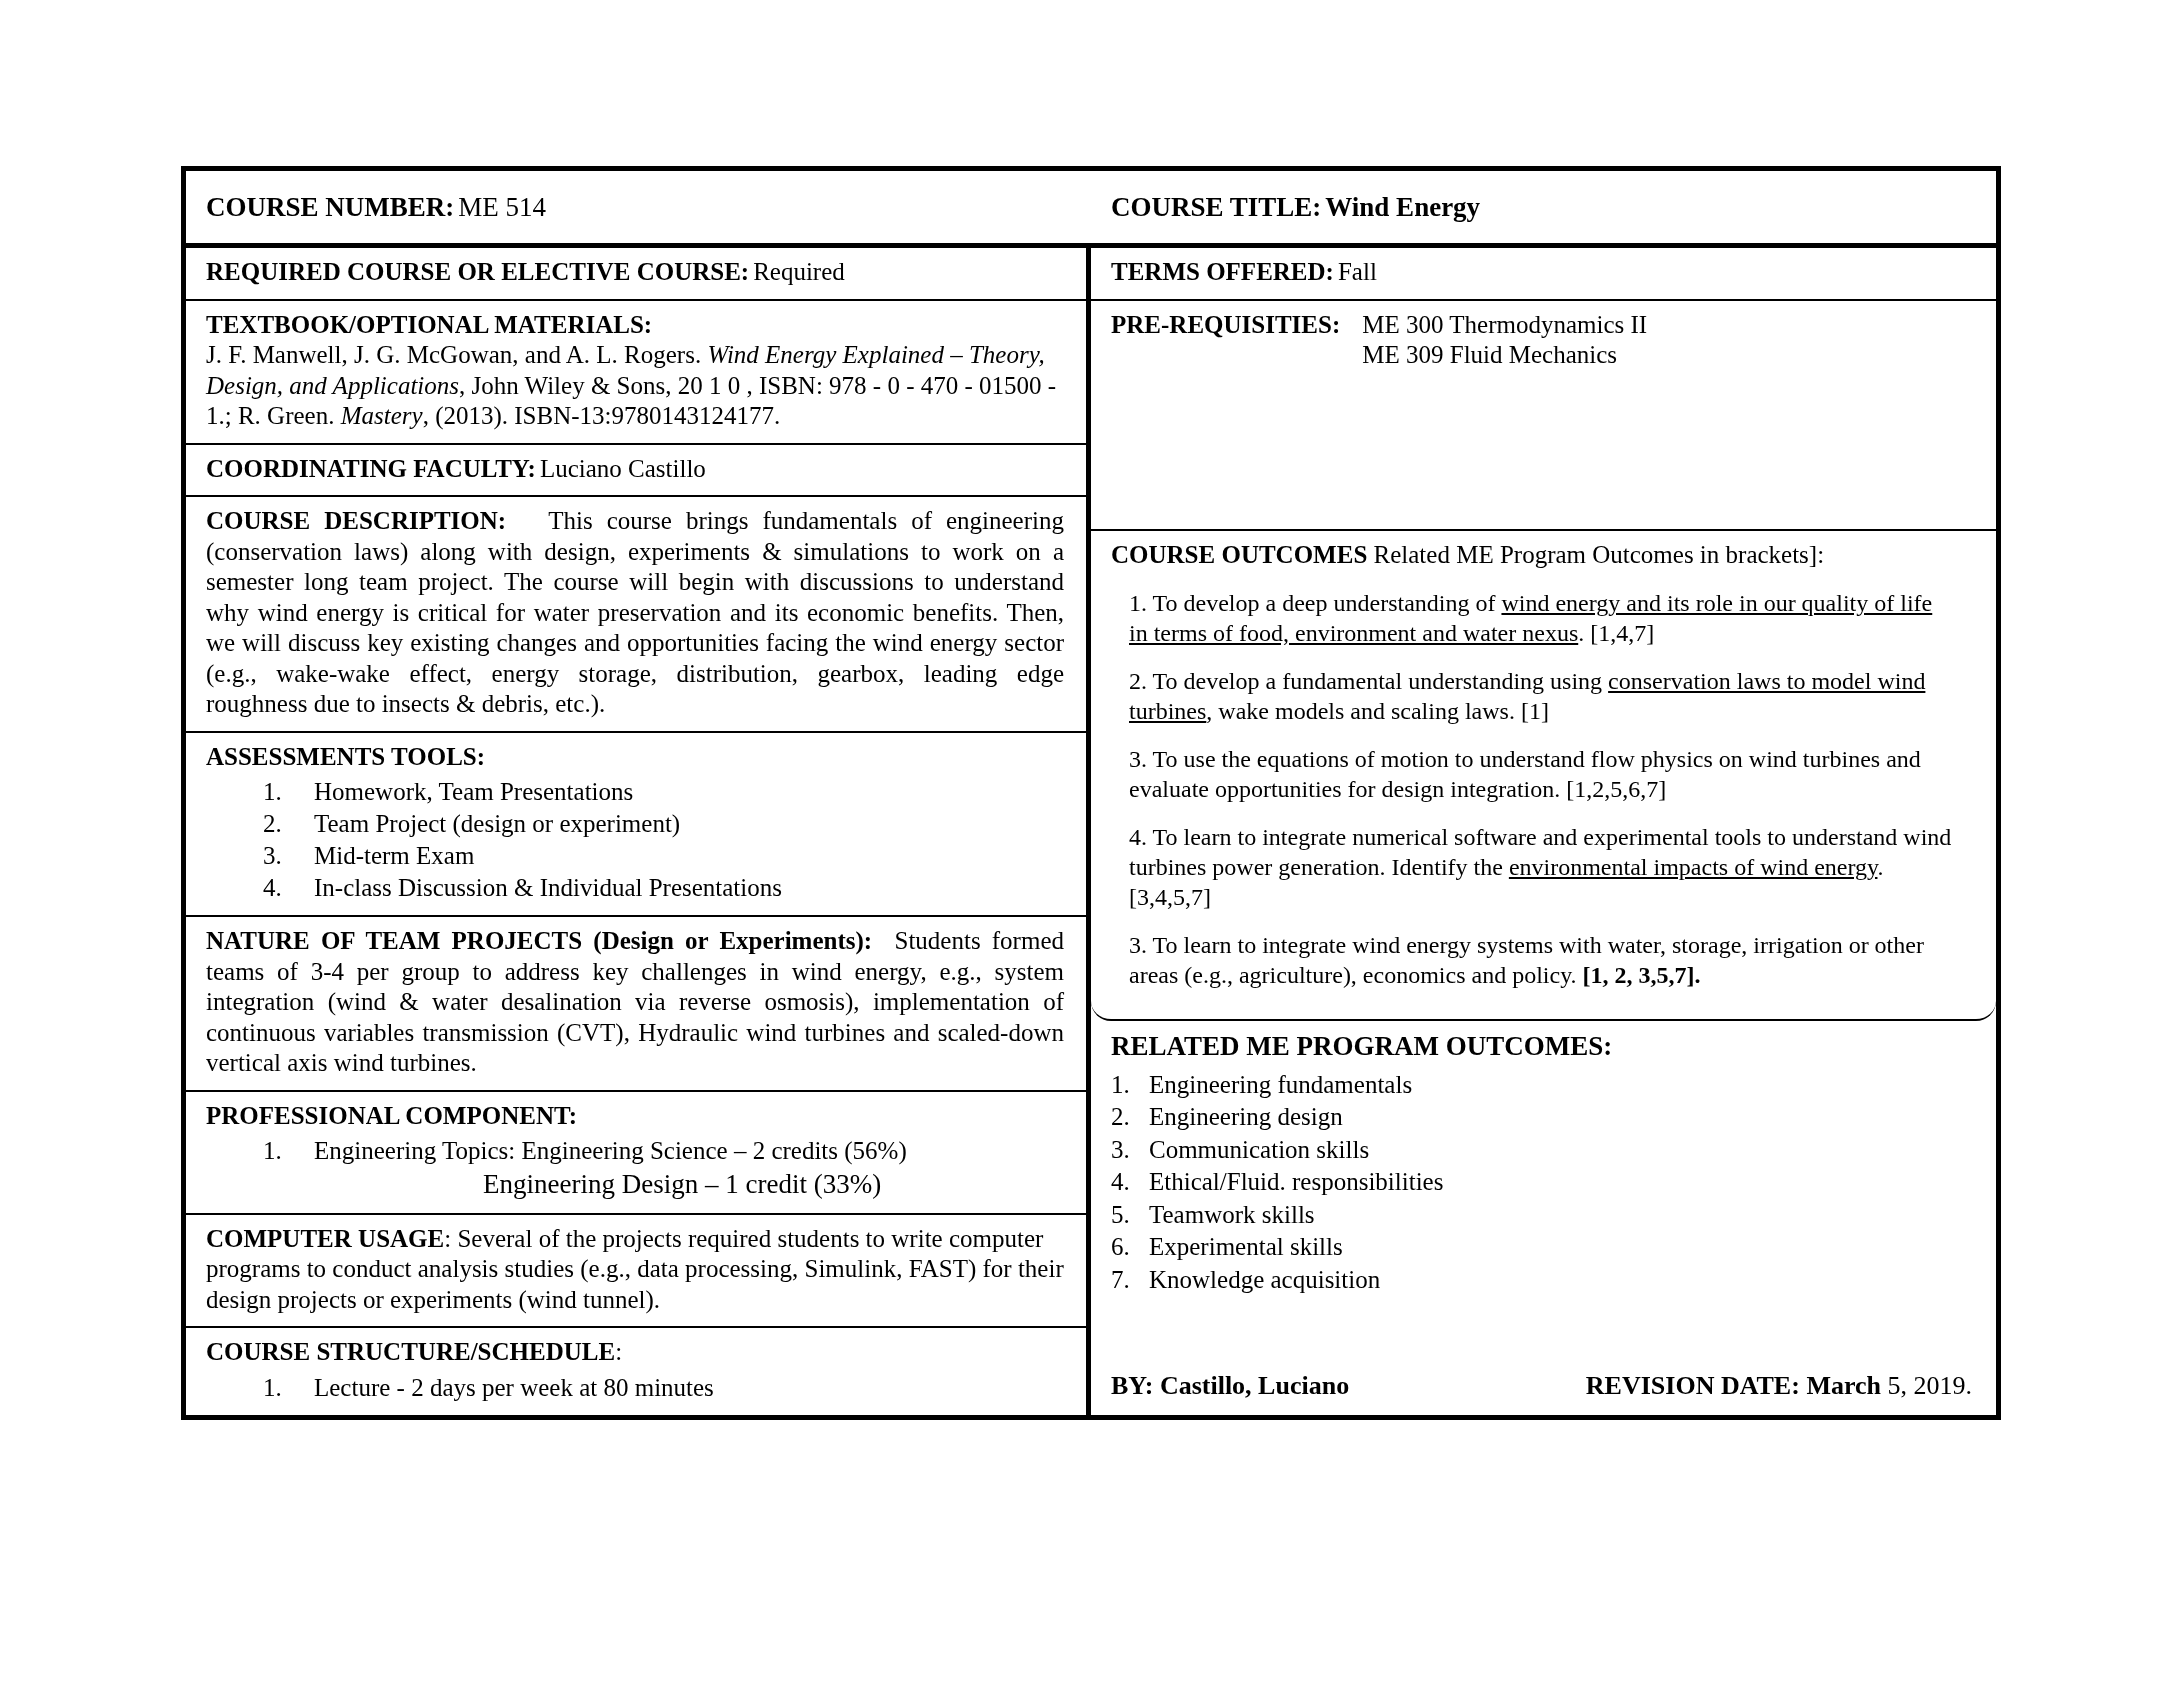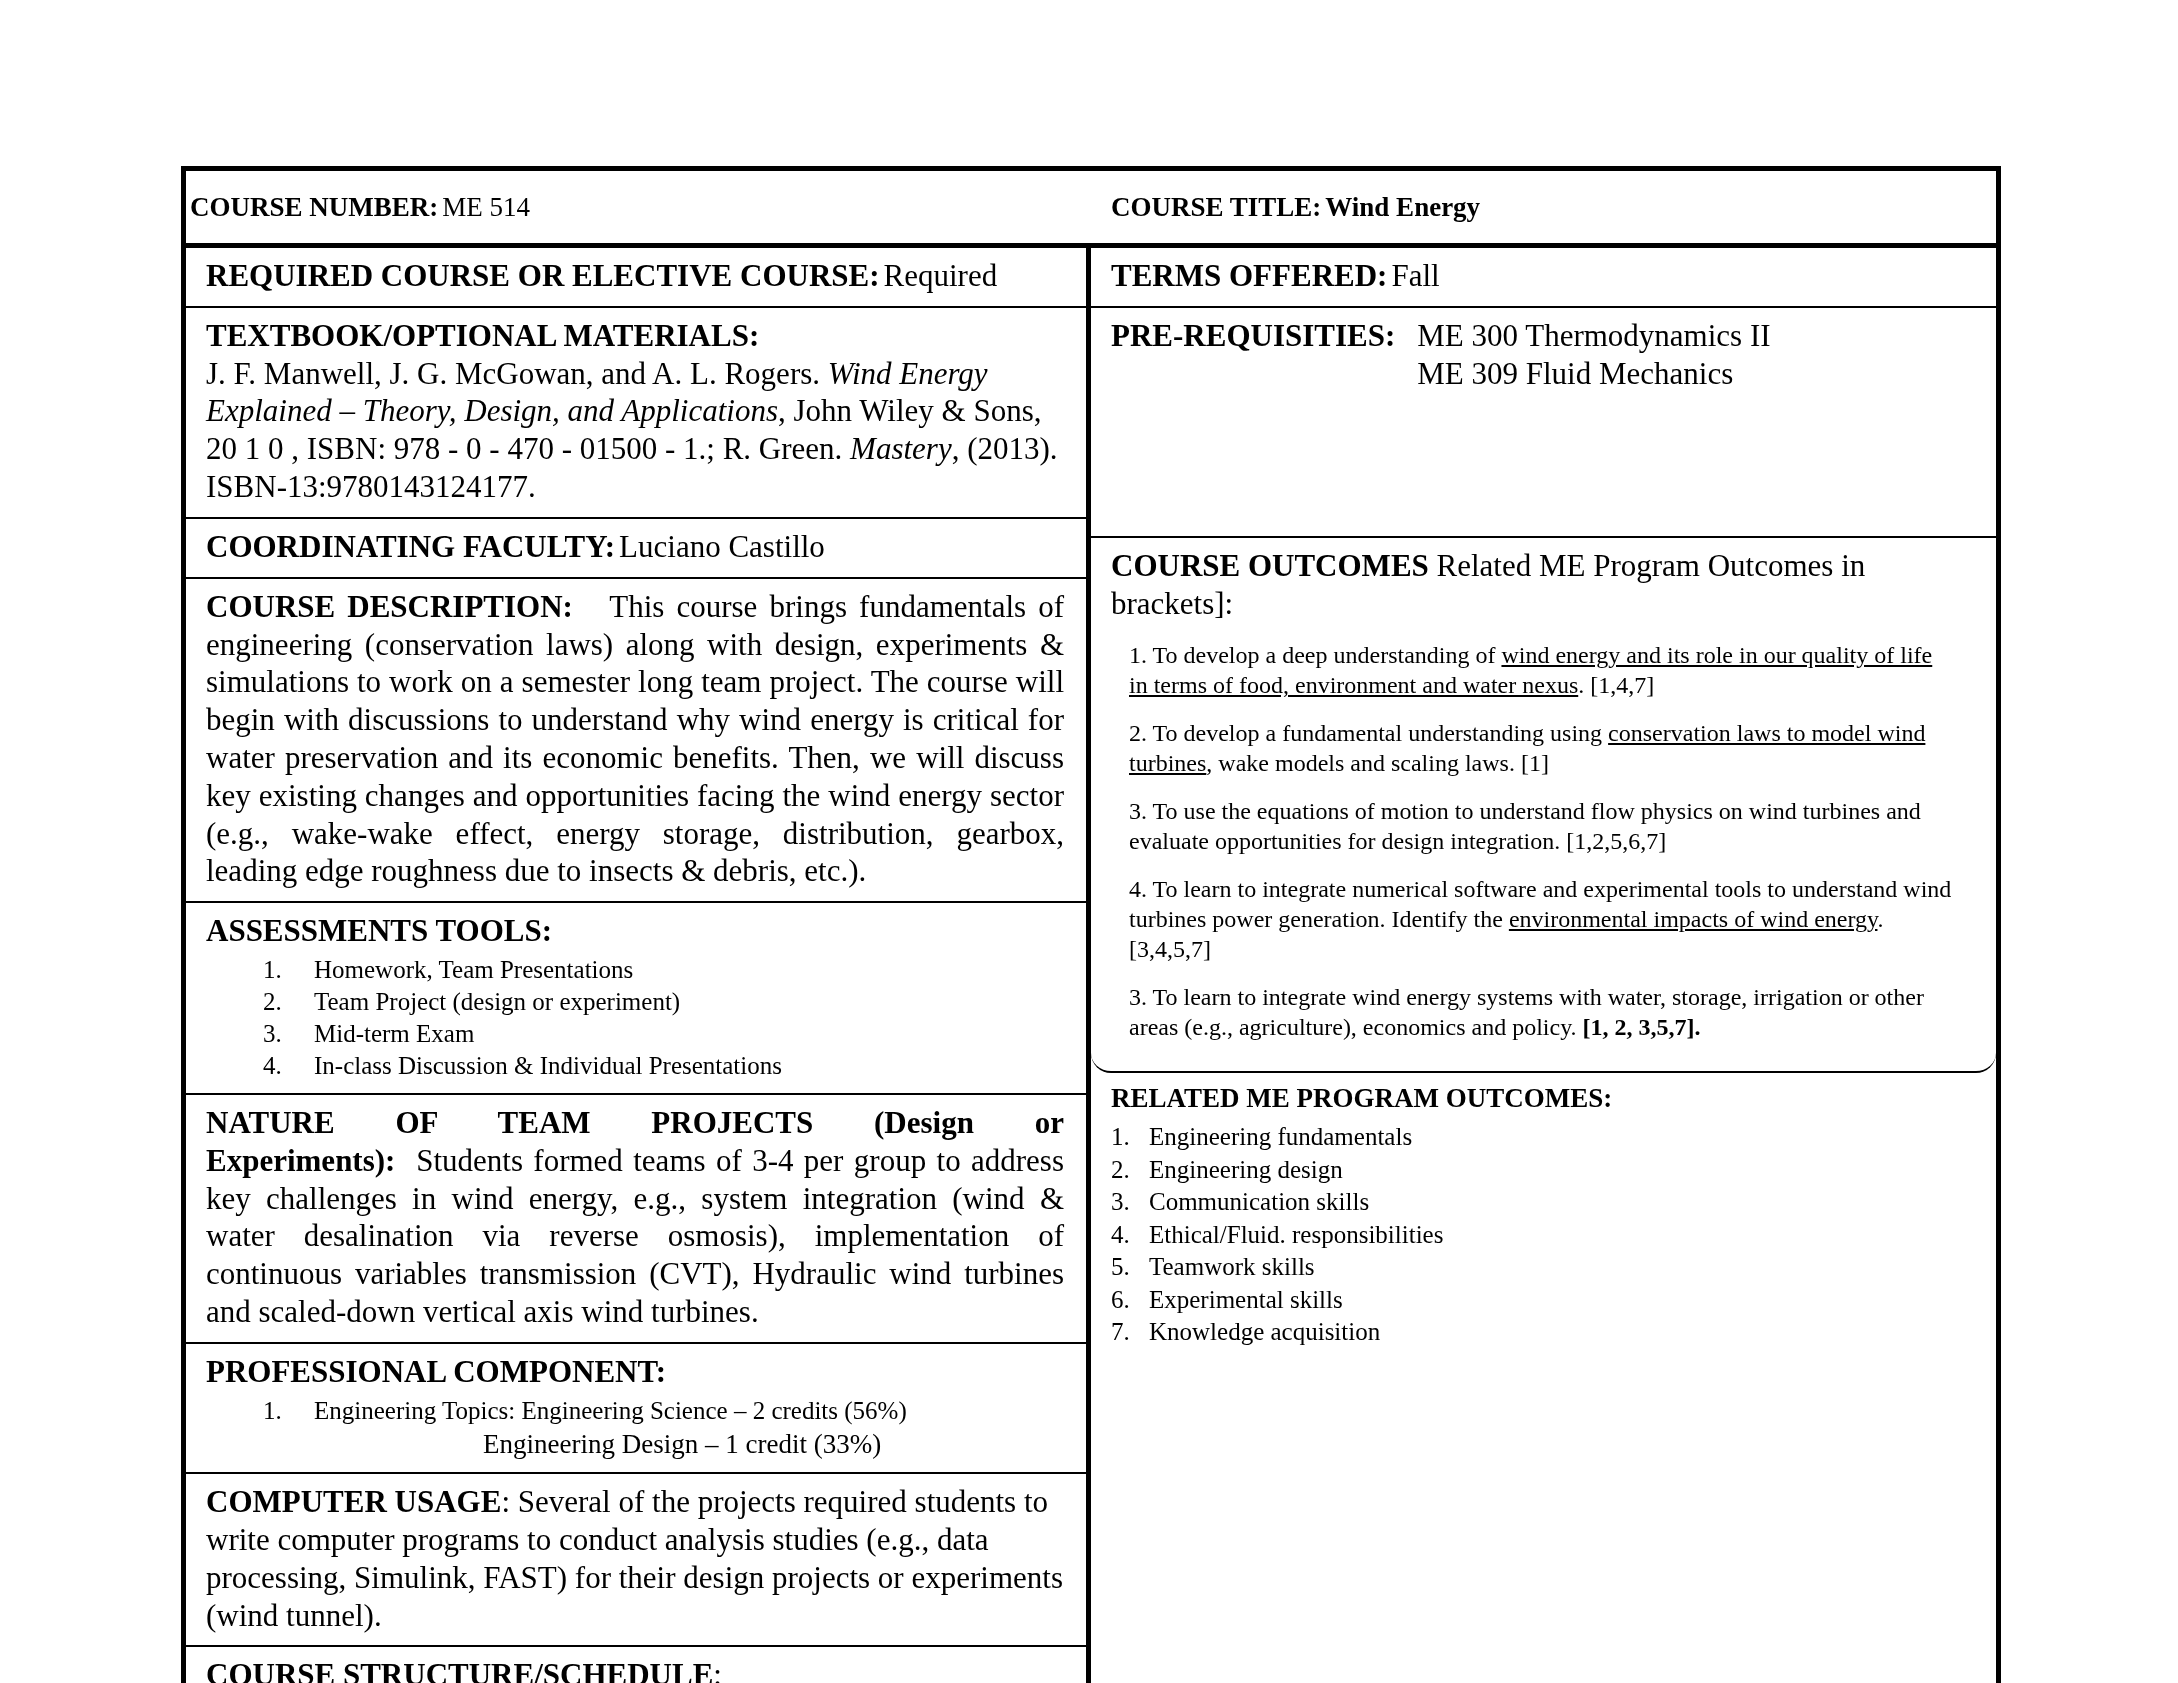--- a/index.html
+++ b/index.html
@@ -37,21 +37,21 @@
   
   .row-top {
     display: flex;
     border-bottom: 5px solid #000;
     box-sizing: border-box;
     min-height: 77px;
     align-items: center;
   }
   .row-top .cell-left {
     width: 50%;
-    padding: 14px 0 14px 4px;
+    padding: 14px 0 14px 20px;
     box-sizing: border-box;
   }
   .row-top .cell-right {
     width: 50%;
     padding: 14px 0 14px 20px;
     box-sizing: border-box;
   }
 
   
   .body-cols {
@@ -82,21 +82,21 @@
     border-bottom: none;
   }
 
   .lbl {
     font-weight: bold;
   }
   .val {
     font-weight: normal;
   }
   .txt {
-    font-size: 31px;
+    font-size: 25px;
     line-height: 1.22;
   }
   .txt-j {
     text-align: justify;
     text-justify: inter-word;
   }
   .head-lg {
     font-size: 27px;
   }
   .ital {

